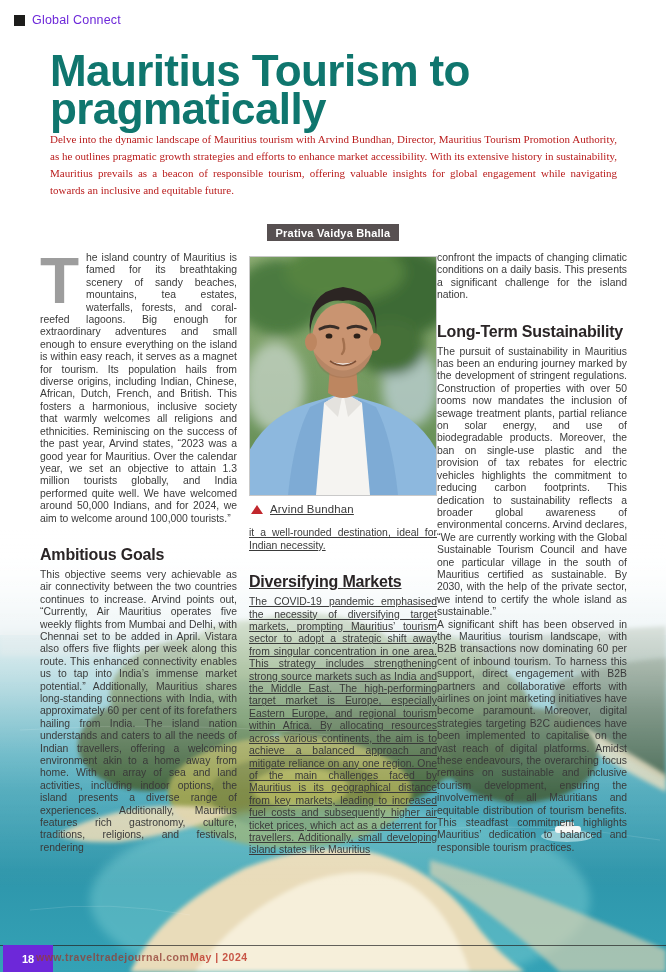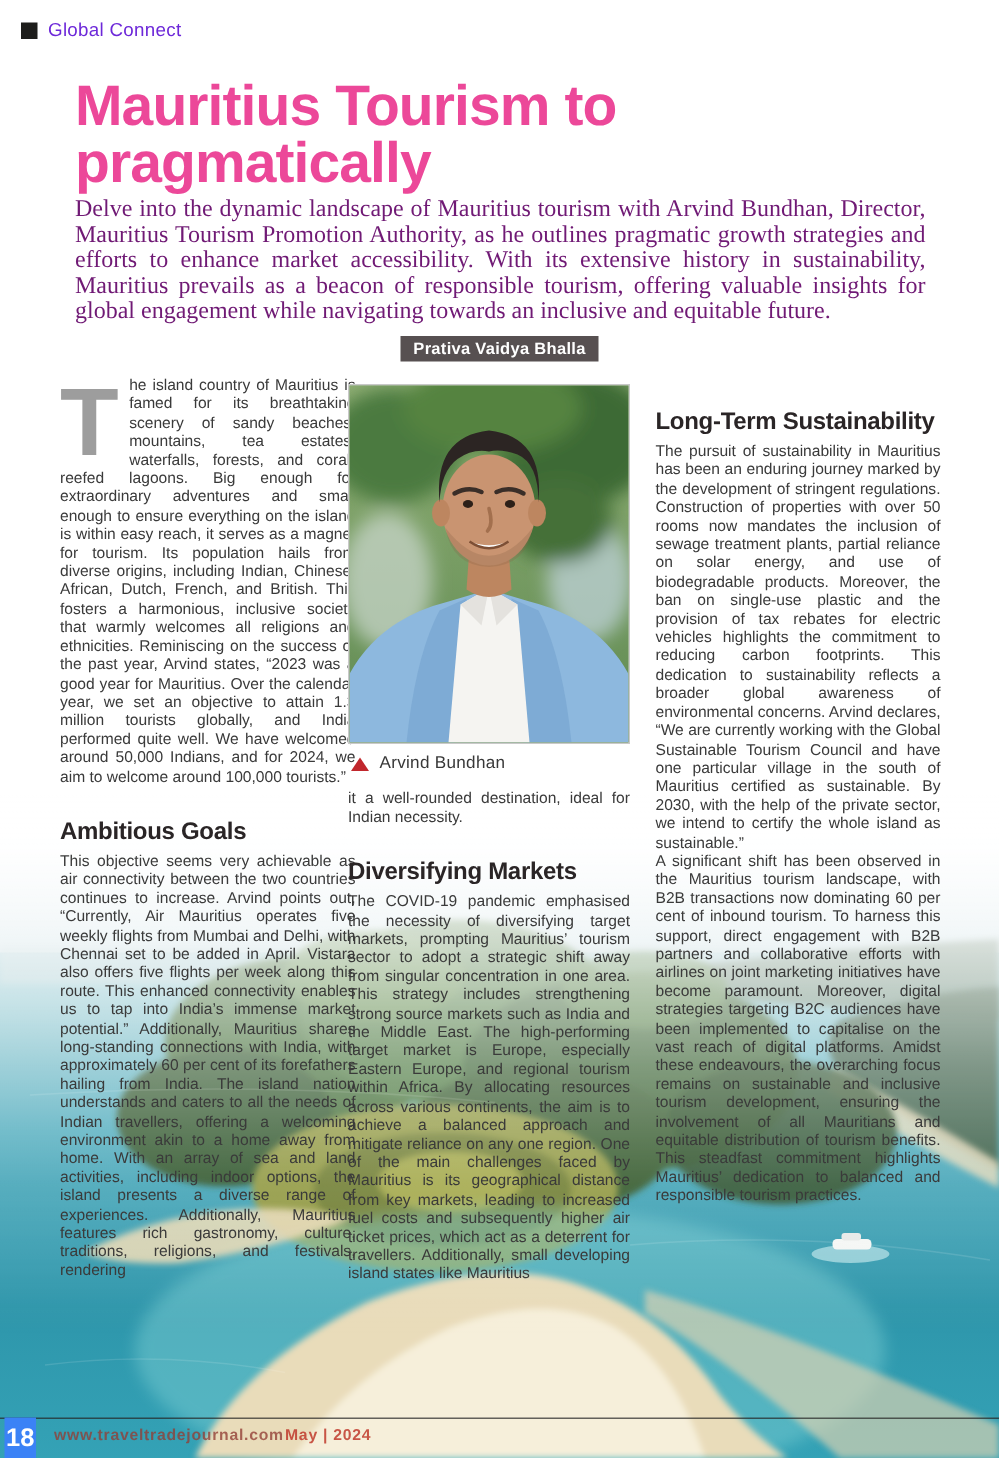--- a/index.html
+++ b/index.html
@@ -11,26 +11,26 @@
   }
 
   
   .header { position:absolute; top:13px; left:14px; display:flex; align-items:center; gap:7px; }
   .header-square { width:11px; height:11px; background:#1d1d1b; }
   .header-label { font-size:12.5px; color:#6d28d9; letter-spacing:.2px; }
 
   
   .title {
     position:absolute; left:50px; top:52px; width:575px;
-    font-size:38px; font-weight:800; letter-spacing:-.6px; line-height:38px; color:#ec4899;
+    font-size:44px; font-weight:800; letter-spacing:-.6px; line-height:38px; color:#0f766e;
   }
   .intro {
     position:absolute; left:50px; top:131px; width:567px;
-    font-family:"Liberation Serif", serif; font-size:16px; line-height:17px;
-    color:#701a75; text-align:justify;
+    font-family:"Liberation Serif", serif; font-size:11px; line-height:17px;
+    color:#b91c1c; text-align:justify;
   }
   .byline-row { position:absolute; left:0; top:223px; width:666px; text-align:center; }
   .byline {
     display:inline-block; background:#575051; color:#ffffff;
     font-size:11px; font-weight:bold; letter-spacing:.2px; padding:3px 9px 2px;
   }
 
   
   .bg-photo { position:absolute; left:0; top:530px; width:666px; height:442px; }
   .bg-fade {
@@ -40,21 +40,21 @@
       rgba(255,255,255,.72) 100px, rgba(255,255,255,.38) 180px,
       rgba(255,255,255,.12) 260px, rgba(255,255,255,0) 360px);
   }
 
   
   .col {
     position:absolute; top:252px; font-size:10.4px; line-height:12.4px;
     text-align:justify; color:#3a3a3a;
   }
   .col-1 { left:40px;  width:197px; }
-  .col-2 { left:232px; width:188px; }
+  .col-2 { left:249px; width:188px;text-decoration:underline; }
   .col-3 { left:437px; width:190px; }
   .sec-heading {
     font-size:16px; font-weight:800; letter-spacing:-.2px; color:#2a2526;
     line-height:20px; margin:20px 0 4px; text-align:left;
   }
   .dropcap {
     float:left; font-size:64px; line-height:50px; font-weight:700;
     color:#9d9d9d; padding:4px 7px 8px 0;
   }
 
@@ -66,22 +66,22 @@
   .photo-caption { display:flex; align-items:center; gap:7px; margin:0 0 12px 2px; }
   .caption-tri {
     width:0; height:0; border-left:6px solid transparent; border-right:6px solid transparent;
     border-bottom:9px solid #c1272d;
   }
   .caption-text { font-size:11.4px; color:#383838; letter-spacing:.2px; }
 
   
   .footer-line { position:absolute; left:0; top:945px; width:666px; height:1px; background:rgba(35,35,35,.7); }
   .page-num-box {
-    position:absolute; left:3px; top:945px; width:21px; height:27px; background:#3b82f6;
-    color:#fff; font-size:17px; font-weight:bold; display:flex; align-items:center; justify-content:center;
+    position:absolute; left:3px; top:945px; width:50px; height:27px; background:#6d28d9;
+    color:#fff; font-size:11px; font-weight:bold; display:flex; align-items:center; justify-content:center;
   }
   .footer-url {
     position:absolute; left:36px; top:951px; font-size:10.5px; font-weight:bold;
     color:rgba(146,62,52,.78); letter-spacing:.5px;
   }
   .footer-issue {
     position:absolute; left:190px; top:951px; font-size:10.5px; font-weight:bold;
     color:rgba(191,57,44,.85); letter-spacing:.5px;
   }
 </style>
@@ -234,20 +234,21 @@
     <div class="photo-caption">
       <span class="caption-tri"></span>
       <span class="caption-text">Arvind Bundhan</span>
     </div>
     <div class="para">it a well-rounded destination, ideal for Indian necessity.</div>
     <h2 class="sec-heading">Diversifying Markets</h2>
     <div class="para">The COVID-19 pandemic emphasised the necessity of diversifying target markets, prompting Mauritius’ tourism sector to adopt a strategic shift away from singular concentration in one area. This strategy includes strengthening strong source markets such as India and the Middle East. The high-performing target market is Europe, especially Eastern Europe, and regional tourism within Africa. By allocating resources across various continents, the aim is to achieve a balanced approach and mitigate reliance on any one region. One of the main challenges faced by Mauritius is its geographical distance from key markets, leading to increased fuel costs and subsequently higher air ticket prices, which act as a deterrent for travellers. Additionally, small developing island states like Mauritius</div>
   </div>
 
   <div class="col col-3">
+    <div class="para">confront the impacts of changing climatic conditions on a daily basis. This presents a significant challenge for the island nation.</div>
     <h2 class="sec-heading">Long-Term Sustainability</h2>
     <div class="para">The pursuit of sustainability in Mauritius has been an enduring journey marked by the development of stringent regulations. Construction of properties with over 50 rooms now mandates the inclusion of sewage treatment plants, partial reliance on solar energy, and use of biodegradable products. Moreover, the ban on single-use plastic and the provision of tax rebates for electric vehicles highlights the commitment to reducing carbon footprints. This dedication to sustainability reflects a broader global awareness of environmental concerns. Arvind declares, “We are currently working with the Global Sustainable Tourism Council and have one particular village in the south of Mauritius certified as sustainable. By 2030, with the help of the private sector, we intend to certify the whole island as sustainable.”</div>
     <div class="para">A significant shift has been observed in the Mauritius tourism landscape, with B2B transactions now dominating 60 per cent of inbound tourism. To harness this support, direct engagement with B2B partners and collaborative efforts with airlines on joint marketing initiatives have become paramount. Moreover, digital strategies targeting B2C audiences have been implemented to capitalise on the vast reach of digital platforms. Amidst these endeavours, the overarching focus remains on sustainable and inclusive tourism development, ensuring the involvement of all Mauritians and equitable distribution of tourism benefits. This steadfast commitment highlights Mauritius’ dedication to balanced and responsible tourism practices.</div>
   </div>
 
   <div class="footer-line"></div>
   <div class="page-num-box">18</div>
   <div class="footer-url">www.traveltradejournal.com</div>
   <div class="footer-issue">May | 2024</div>
 

